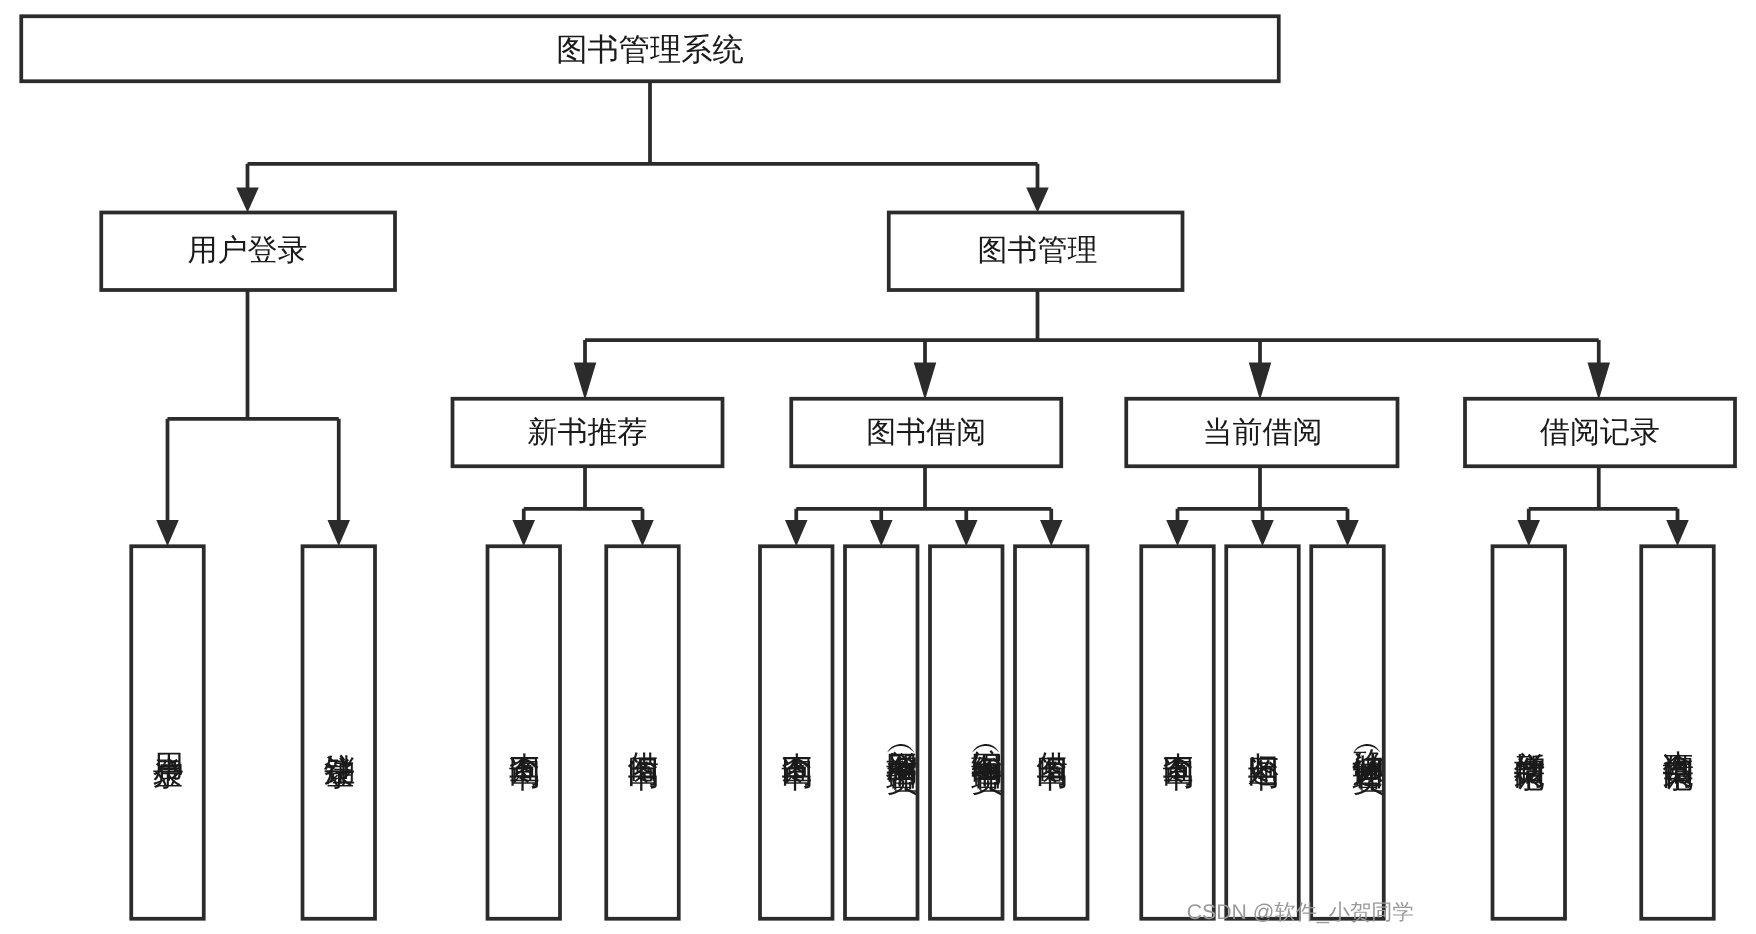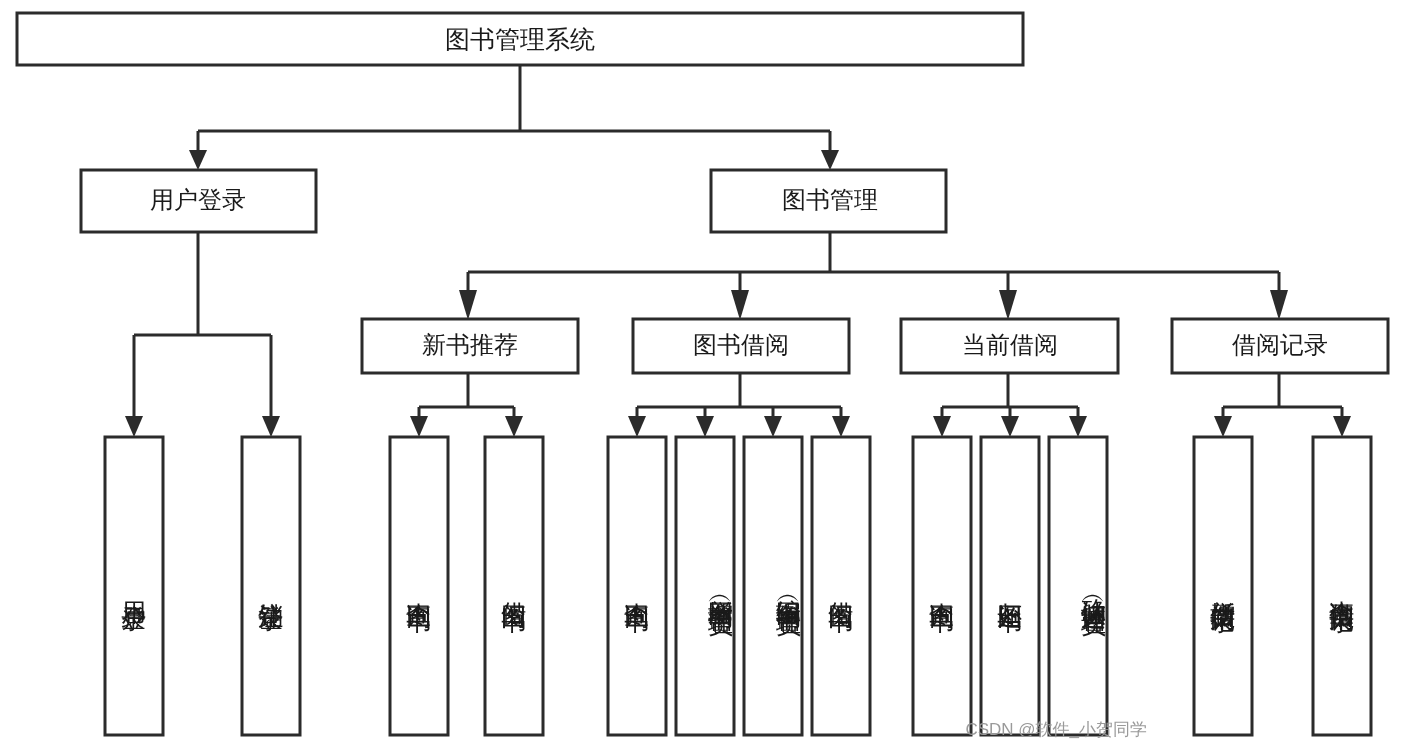--- a/index.html
+++ b/index.html
@@ -47,21 +47,21 @@
     display:flex;
     align-items:flex-start;
     justify-content:center;
     white-space:nowrap;
     pointer-events:none;
   }
   .leaf-label.center{align-items:center;}
 
   .watermark{
     position:absolute;
-    right:8px;
+    right:24px;
     bottom:6px;
     font-family:"Liberation Sans","DejaVu Sans",sans-serif;
     font-size:17px;
     color:#9a9a9a;
     white-space:nowrap;
   }
 </style>
 </head>
 <body>
 

